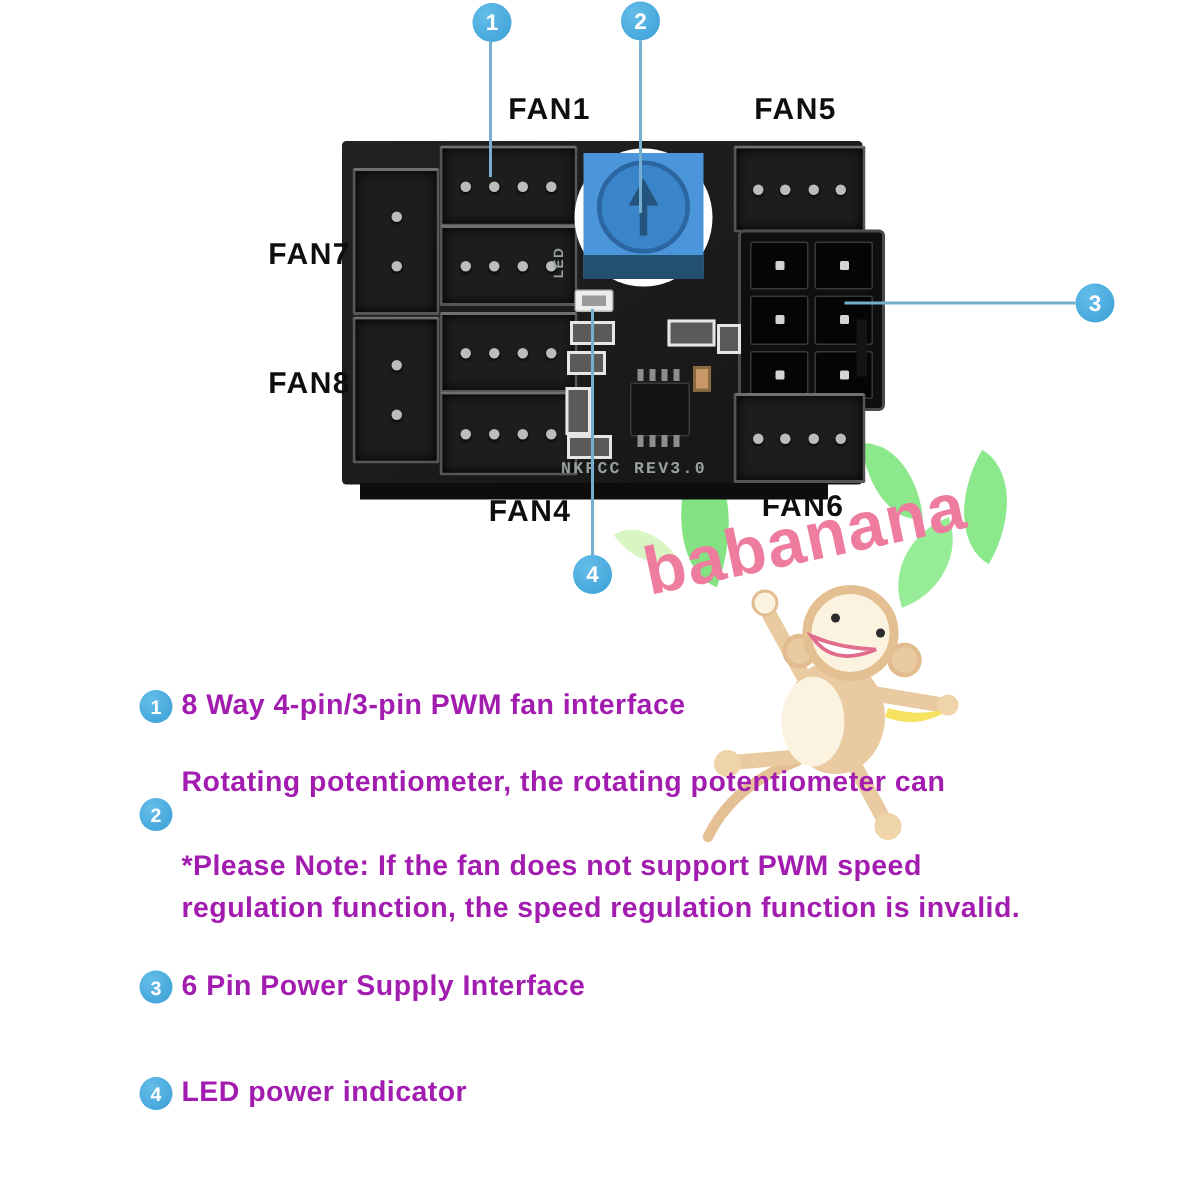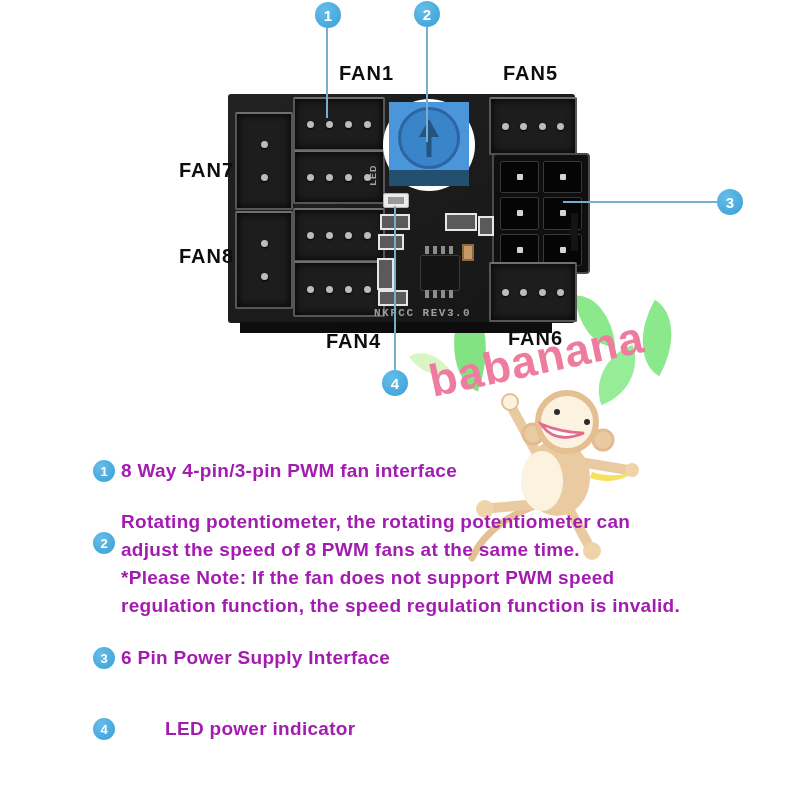--- a/index.html
+++ b/index.html
@@ -232,23 +232,22 @@
   <div class="badge" style="left:315px;top:2px;">1</div>
   <div class="badge" style="left:414px;top:1px;">2</div>
   <div class="badge" style="left:717px;top:189px;">3</div>
   <div class="badge" style="left:382px;top:370px;">4</div>
 
   <div class="badge small" style="left:93px;top:460px;">1</div>
   <div class="legend-line" style="top:457px;">8 Way 4-pin/3-pin PWM fan interface</div>
 
   <div class="badge small" style="left:93px;top:532px;">2</div>
   <div class="legend-line" style="top:508px;">Rotating potentiometer, the rotating potentiometer can</div>
-  <div class="legend-line" style="top:536px;">adjust the speed of 8 PWM fans at the same time.</div>
   <div class="legend-line" style="top:592px;">regulation function, the speed regulation function is invalid.</div>
   <div class="legend-line" style="top:564px;">*Please Note: If the fan does not support PWM speed</div>
 
   <div class="badge small" style="left:93px;top:647px;">3</div>
   <div class="legend-line" style="top:644px;">6 Pin Power Supply Interface</div>
 
   <div class="badge small" style="left:93px;top:718px;">4</div>
-  <div class="legend-line" style="top:715px;margin-left:44px;">LED power indicator</div>
+  <div class="legend-line" style="top:715px;">LED power indicator</div>
 
 </div>
 
 </body></html>

